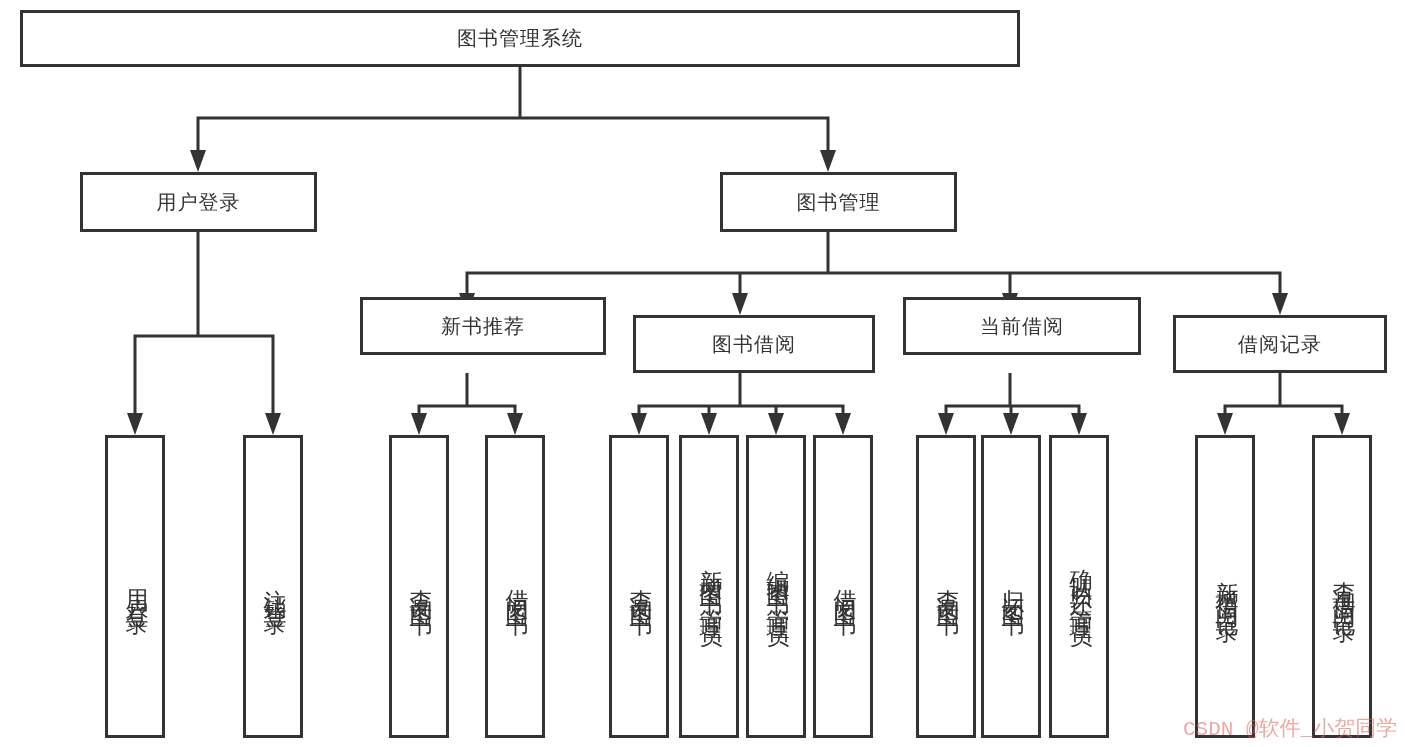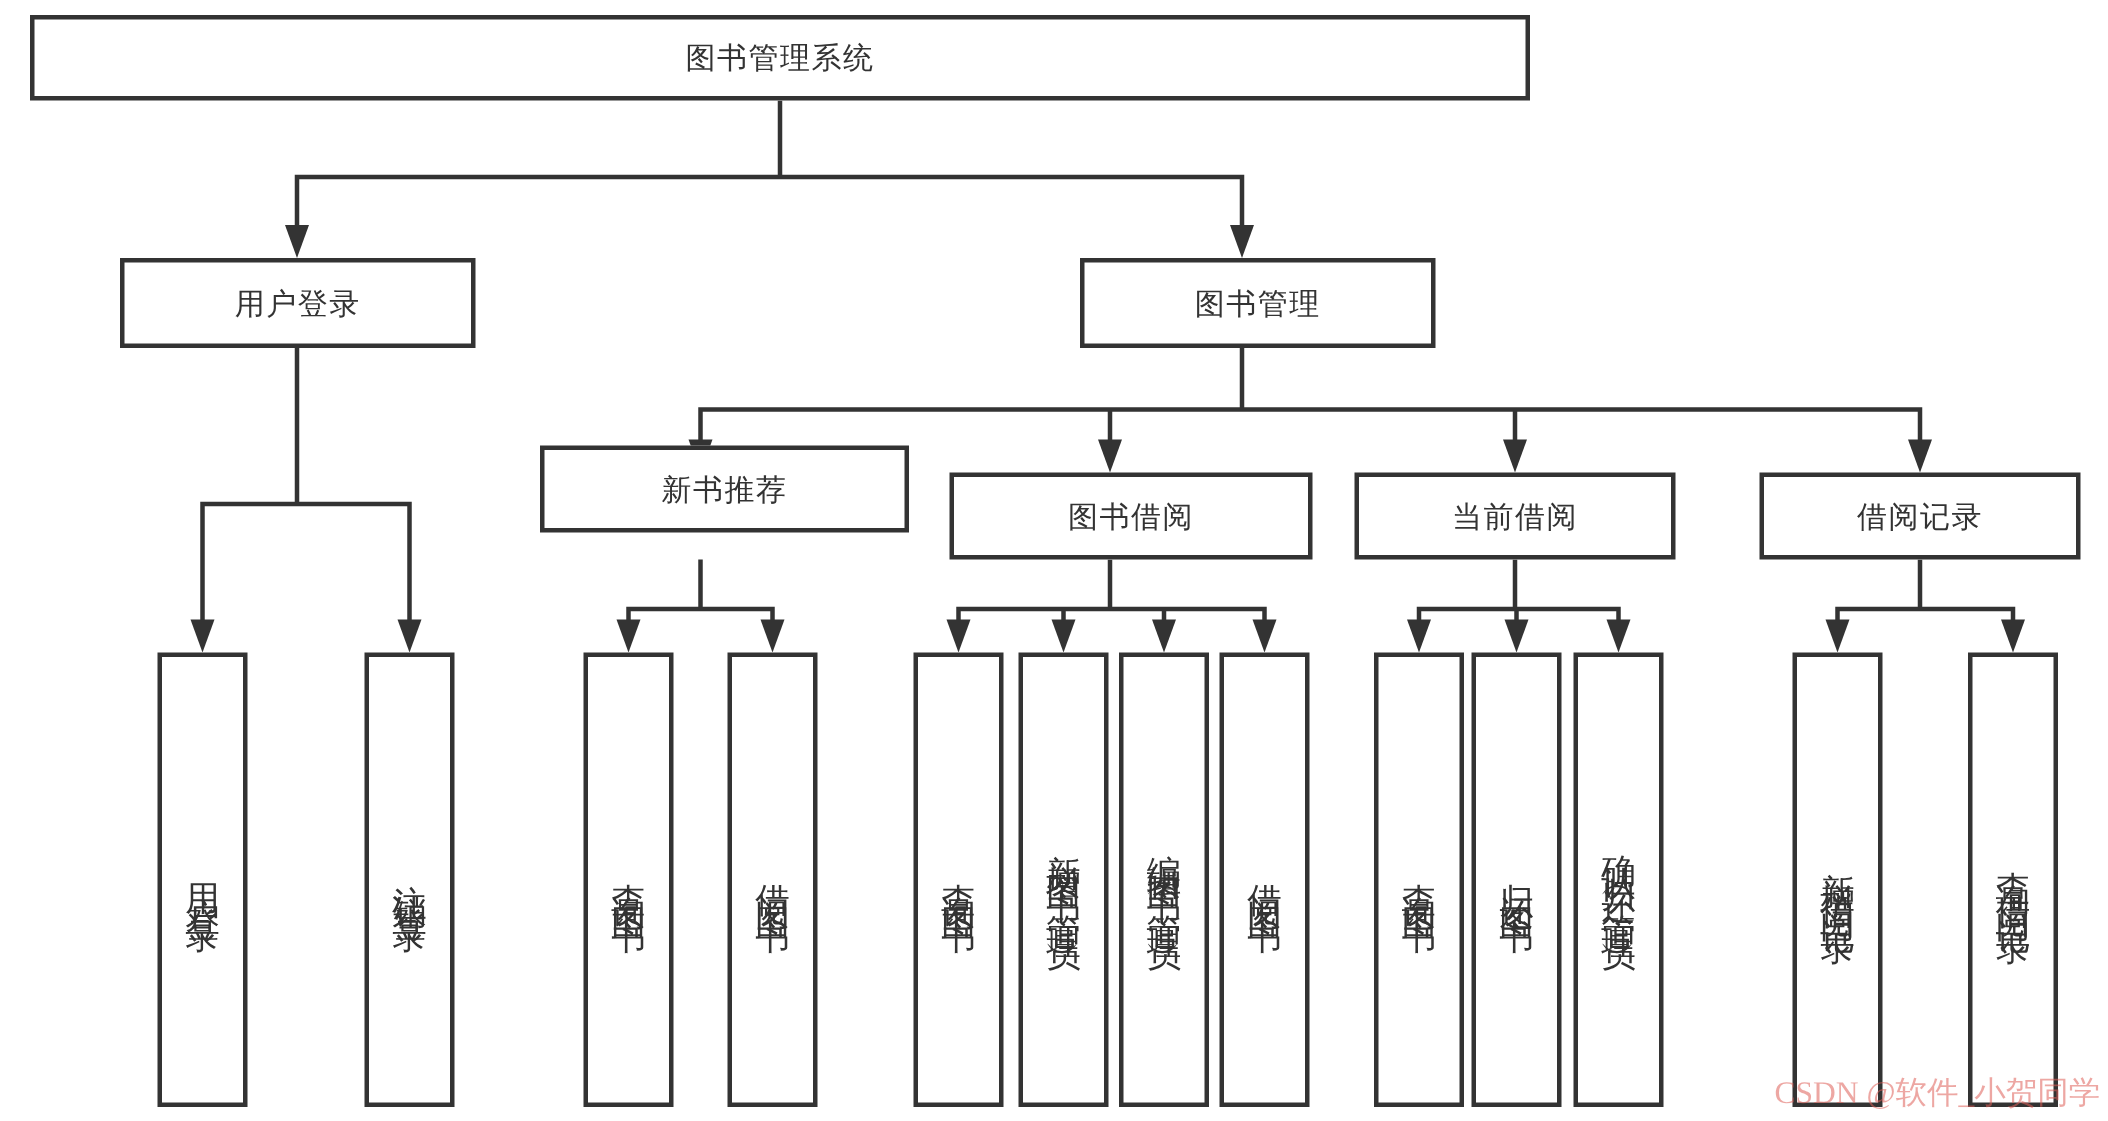--- a/index.html
+++ b/index.html
@@ -1,20 +1,20 @@
 <!DOCTYPE html>
 <html><head>
 <meta charset="utf-8">
 <style>
   html,body{margin:0;padding:0;background:#ffffff;}
   .stage{
     position:relative;
     width:1405px;height:747px;
     background:#ffffff;
-    font-family:Liberation Serif, serif;
+    font-family:Liberation Mono, monospace;
     overflow:hidden;
   }
   .connectors{position:absolute;left:0;top:0;}
   .box{
     position:absolute;
     box-sizing:border-box;
     border:3px solid #333333;
     background:#ffffff;
     display:flex;
     align-items:center;
@@ -89,21 +89,21 @@
   <div class="box h" style="left:720px;top:172px;width:237px;height:60px">
     <span>图书管理</span>
   </div>
 
   <div class="box h" style="left:360px;top:297px;width:246px;height:58px">
     <span>新书推荐</span>
   </div>
   <div class="box h" style="left:633px;top:315px;width:242px;height:58px">
     <span>图书借阅</span>
   </div>
-  <div class="box h" style="left:903px;top:315px;width:214px;height:58px">
+  <div class="box h" style="left:903px;top:297px;width:238px;height:58px">
     <span>当前借阅</span>
   </div>
   <div class="box h" style="left:1173px;top:315px;width:214px;height:58px">
     <span>借阅记录</span>
   </div>
 
   <div class="box v" style="left:105px;top:435px;width:60px;height:303px">
     <span>用户登录</span>
   </div>
   <div class="box v" style="left:243px;top:435px;width:60px;height:303px">

